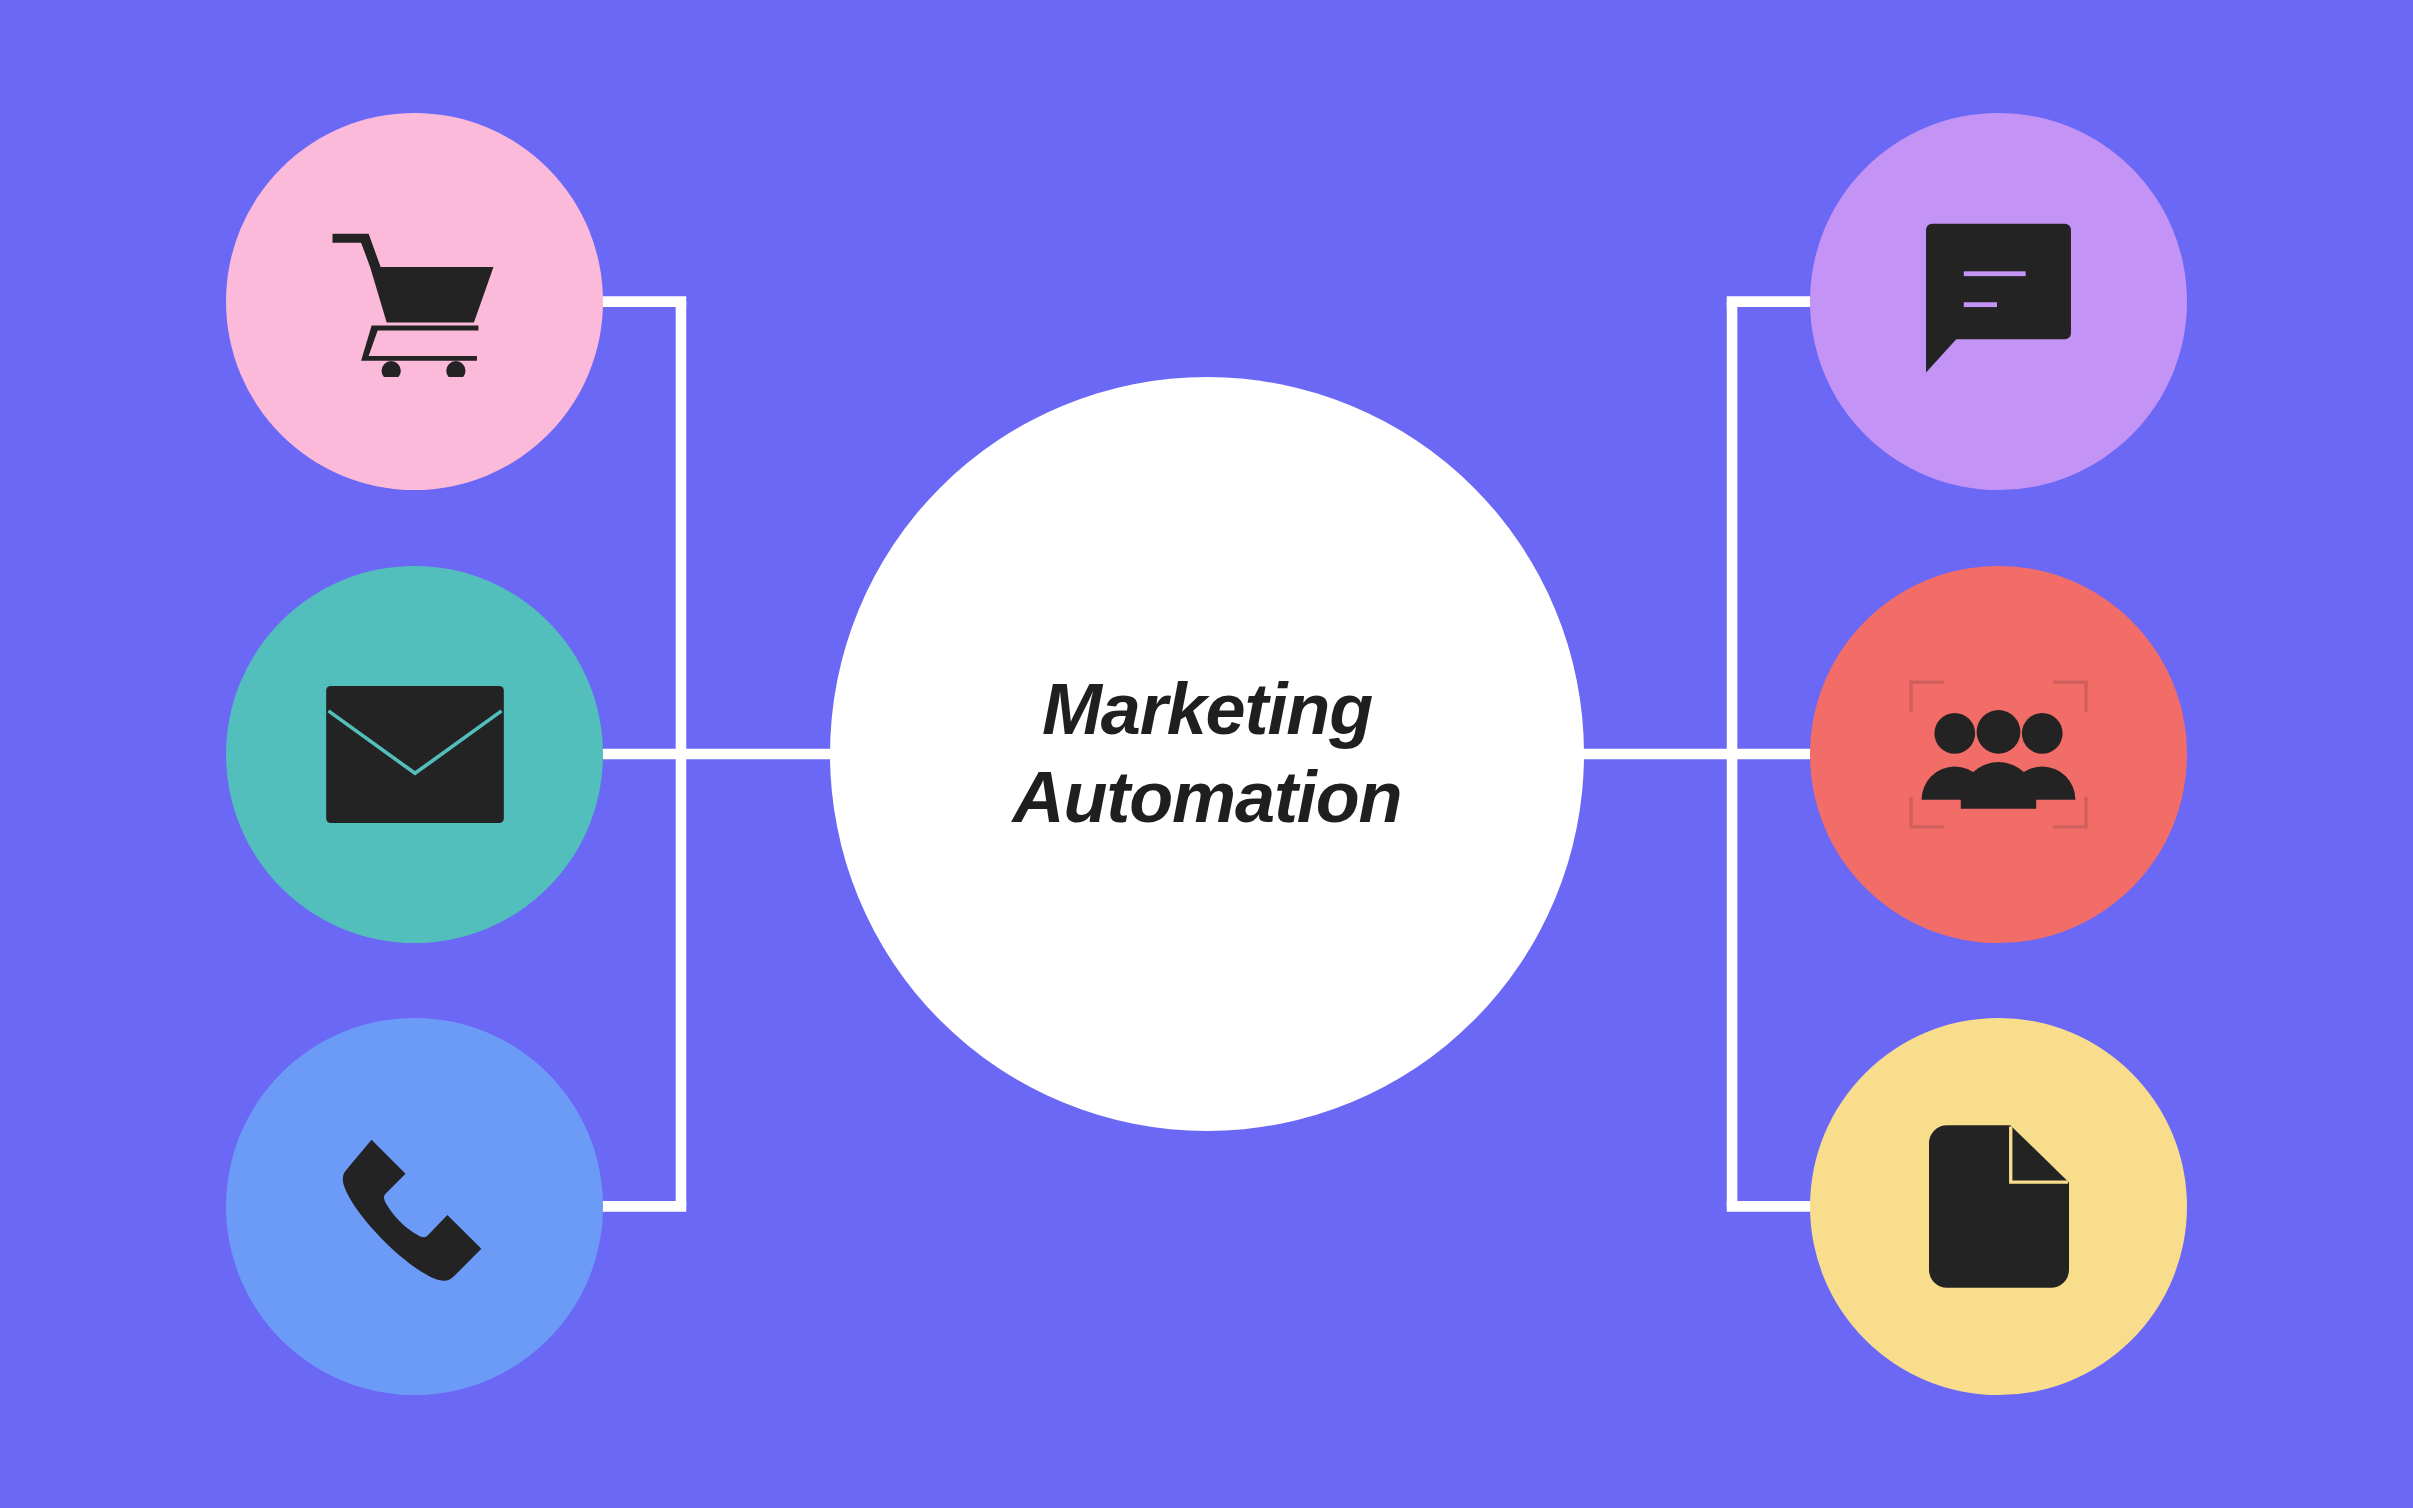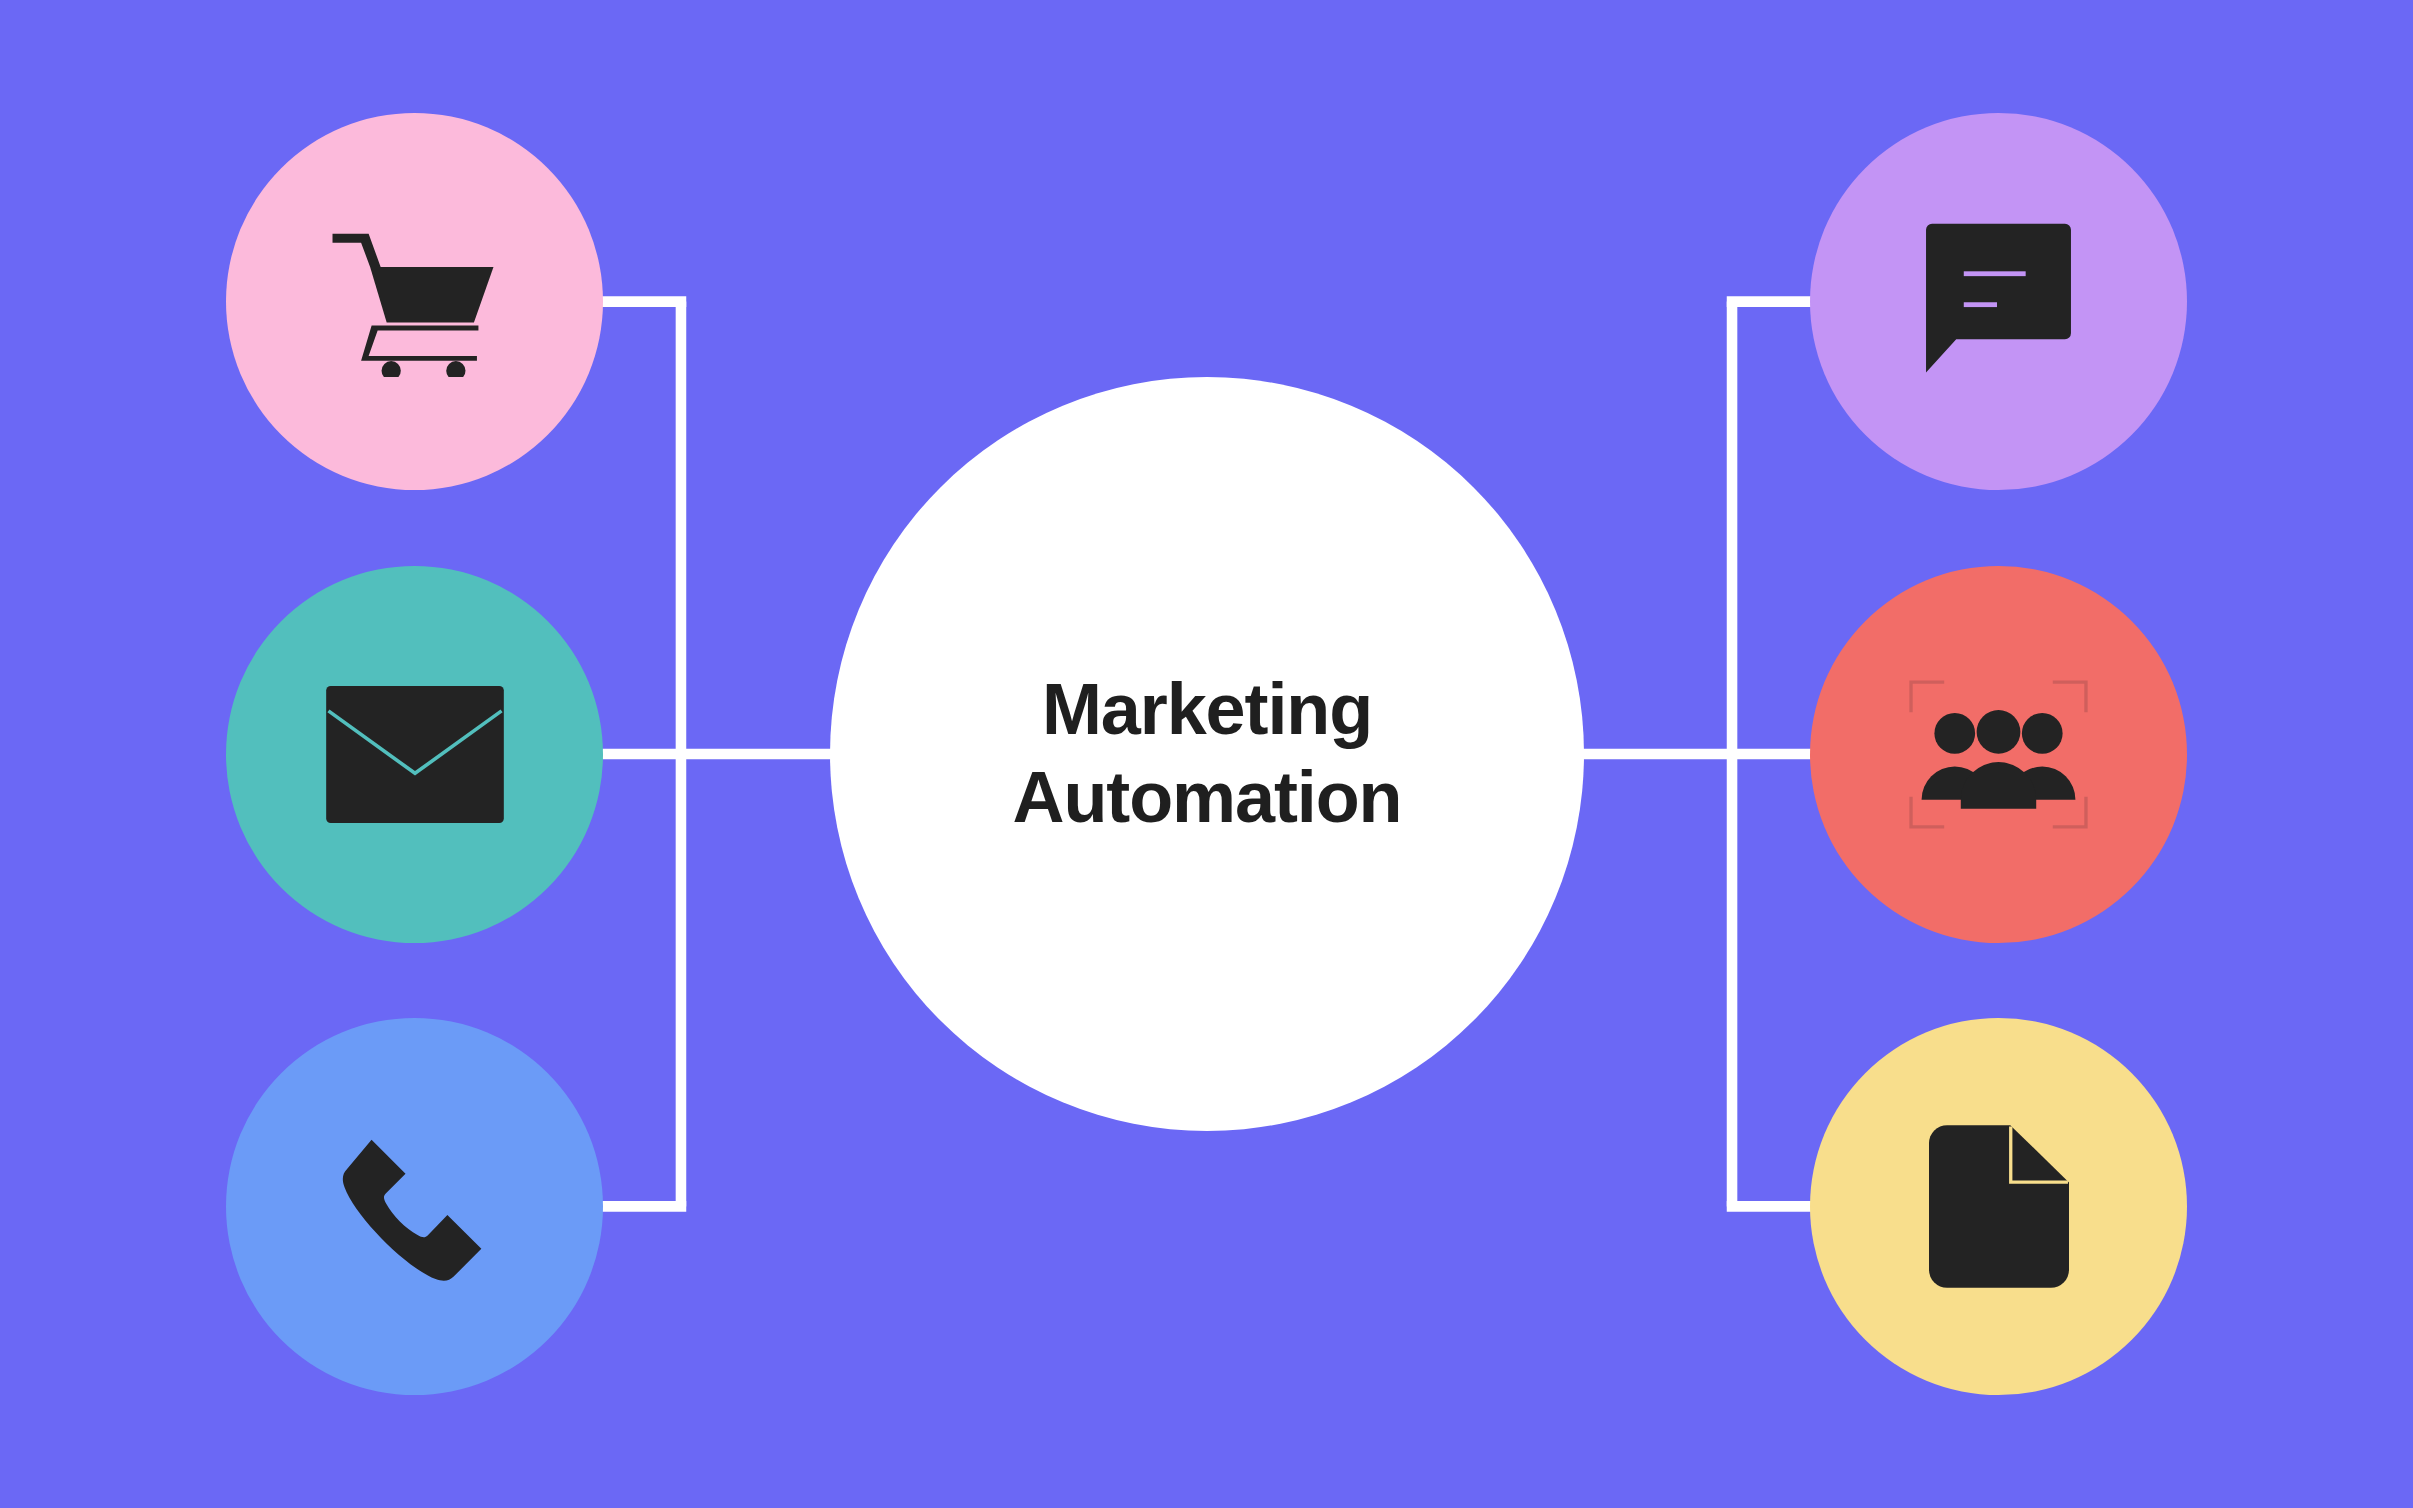--- a/index.html
+++ b/index.html
@@ -46,20 +46,21 @@
   }
   #center-label {
     color: #1F1F1F;
     font-size: 72px;
     font-weight: 700;
     line-height: 1.22;
     text-align: center;
     letter-spacing: -1.1px;
     white-space: pre-line;
     width: 588px;
+    font-style: italic;
   }
   
   #node-ecommerce { left: 226px;  top: 113px;  background: #FCBADB; }
   #node-email     { left: 226px;  top: 566px;  background: #52BFBD; }
   #node-phone     { left: 226px;  top: 1018px; background: #6B9BF7; }
   
   #node-chat      { left: 1810px; top: 113px;  background: #C394F5; }
   #node-audience  { left: 1810px; top: 566px;  background: #F26D68; }
   #node-content   { left: 1810px; top: 1018px; background: #F8DE8C; }
 </style>

